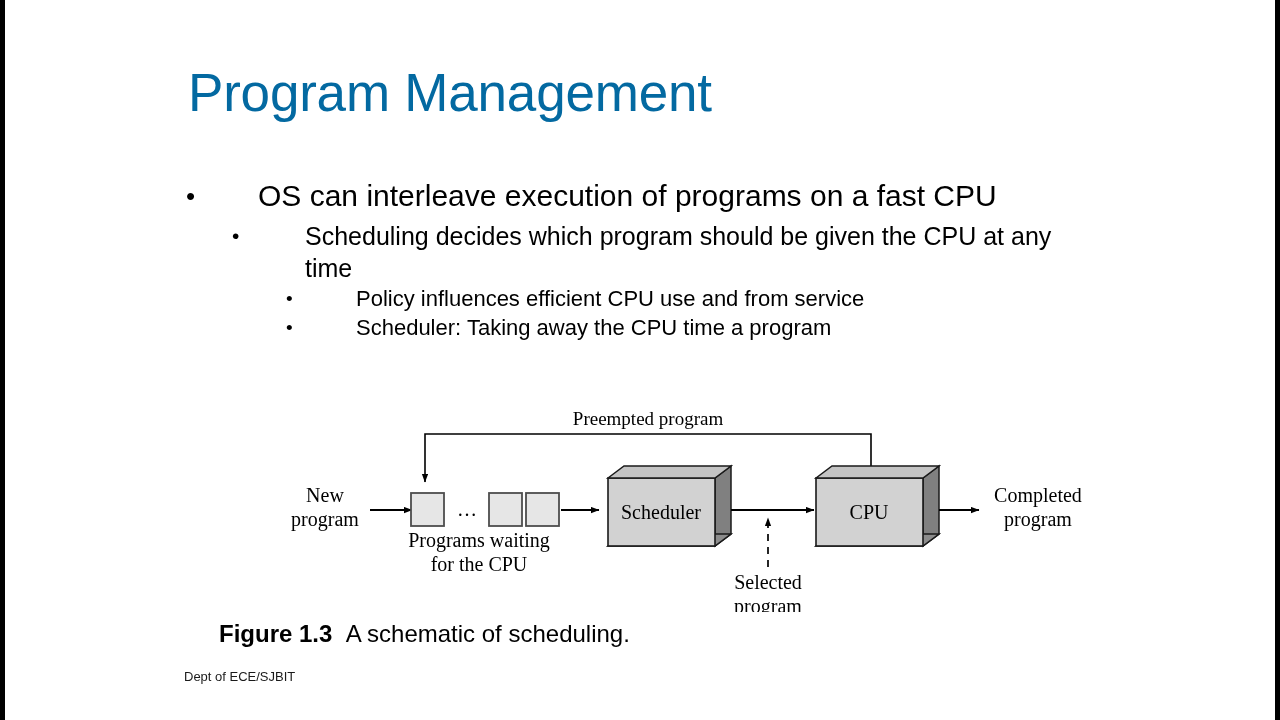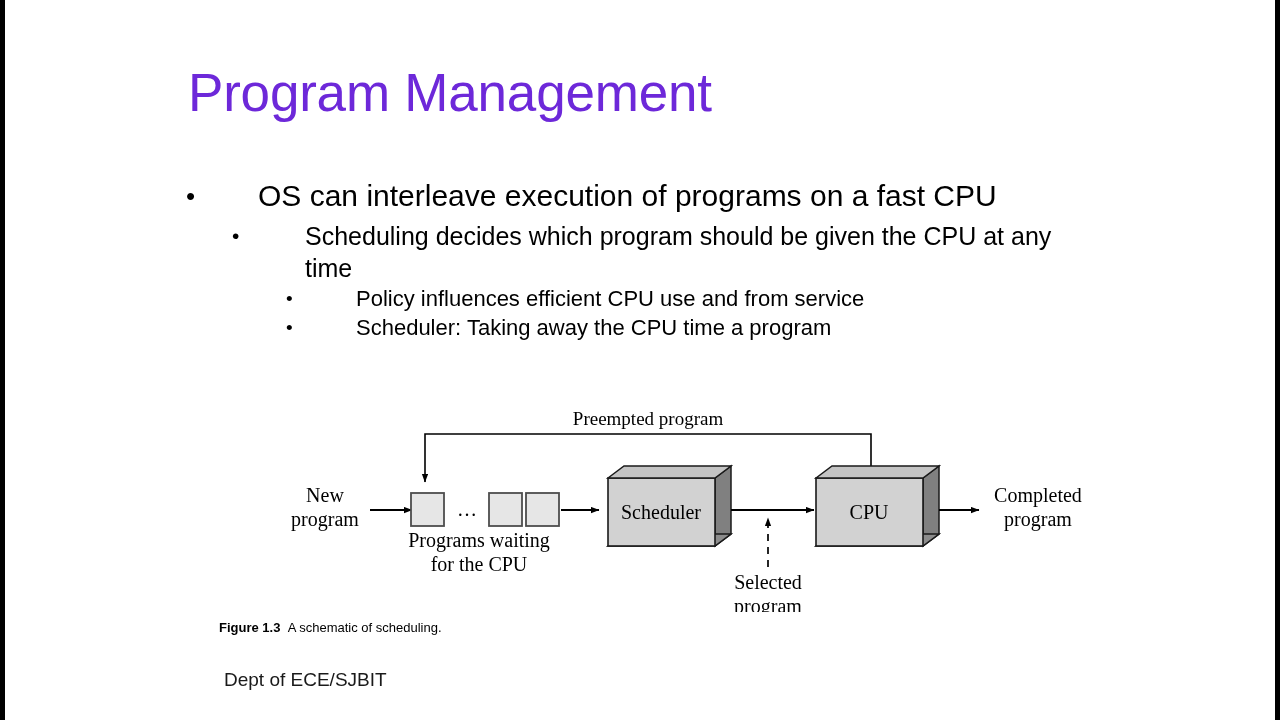--- a/index.html
+++ b/index.html
@@ -34,21 +34,21 @@
   .edge-bar.left  { left: 0; }
   .edge-bar.right { right: 0; }
 
   
   #title {
     position: absolute;
     left: 188px;
     top: 62px;
     font-size: 53px;
     font-weight: 400;
-    color: #6d28d9;
+    color: #0369a1;
     letter-spacing: -0.2px;
     white-space: nowrap;
     font-family: "Liberation Sans", sans-serif;
   }
 
   
   #body {
     position: absolute;
     left: 186px;
     top: 176px;
@@ -112,40 +112,39 @@
   }
   #figure svg {
     display: block;
   }
 
   
   #caption {
     position: absolute;
     left: 219px;
     top: 620px;
-    font-size: 13px;
+    font-size: 24px;
     color: #000000;
     white-space: nowrap;
   }
   #caption .cap-label {
     font-weight: bold;
   }
   #caption .cap-text {
     font-weight: 400;
   }
 
   
   #footer {
     position: absolute;
     left: 184px;
     top: 669px;
-    font-size: 19px;
+    font-size: 13px;
     color: #1a1a1a;
     white-space: nowrap;
-    margin-left: 40px;
   }
 </style>
 </head>
 <body>
 
 <div id="slide">
 
   <div class="edge-bar left"></div>
   <div class="edge-bar right"></div>
 

